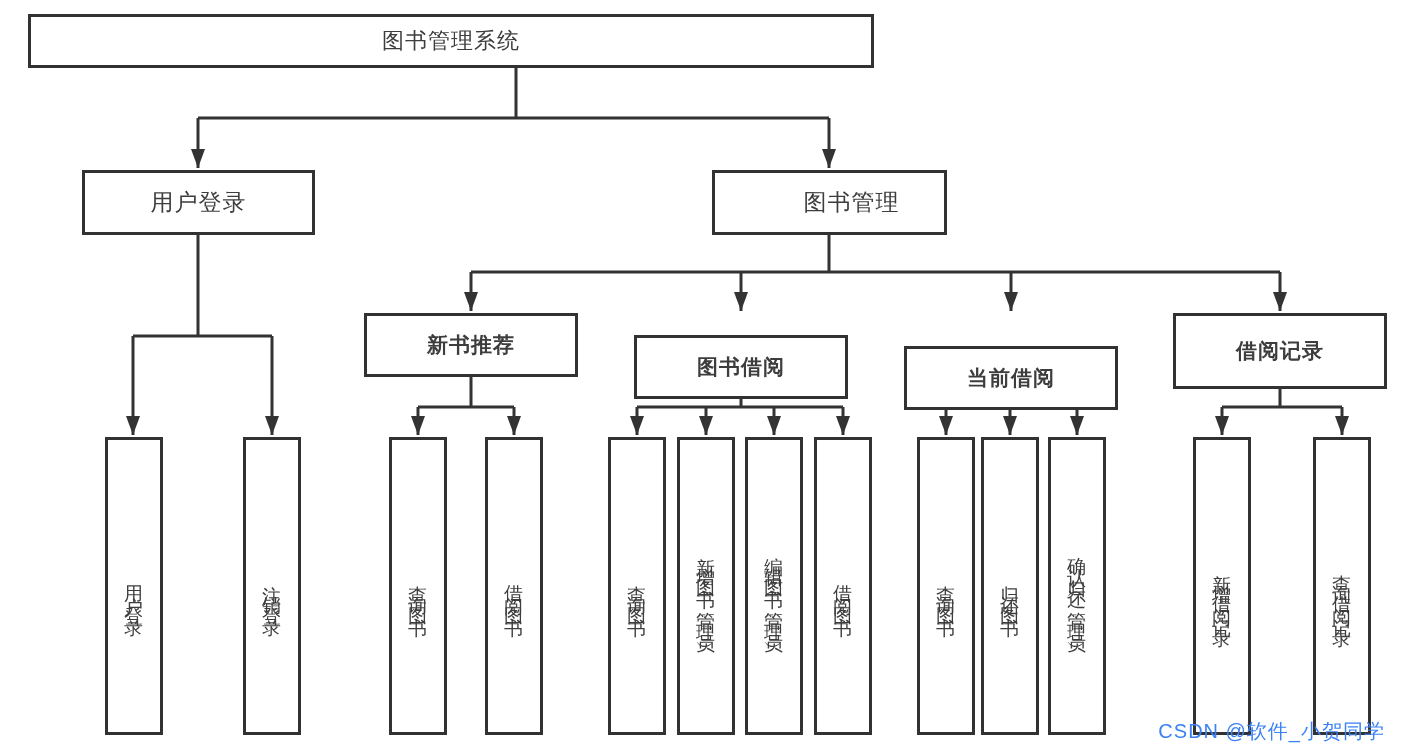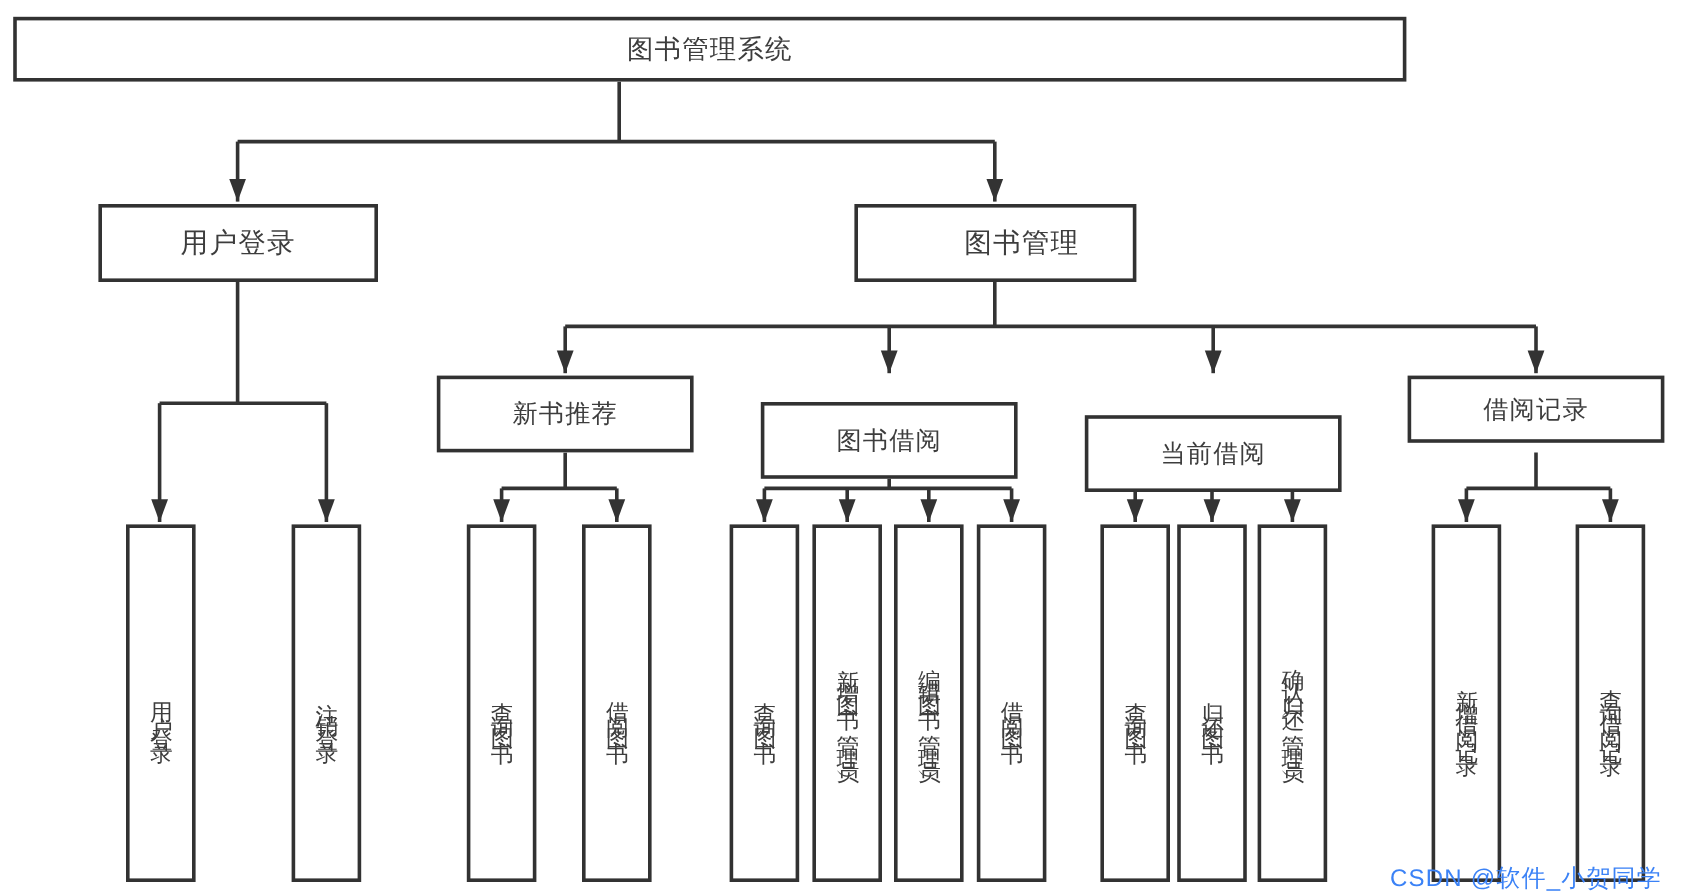--- a/index.html
+++ b/index.html
@@ -29,21 +29,21 @@
     background: #ffffff;
     color: #3d3d3d;
     display: flex;
     align-items: center;
     justify-content: center;
     text-align: center;
     white-space: nowrap;
   }
   .node.root  { font-size: 22px; letter-spacing: 1px; }
   .node.lvl2  { font-size: 23px; letter-spacing: 1px; }
-  .node.lvl3  { font-size: 21px; letter-spacing: 1px; }
+  .node.lvl3  { font-size: 21px; letter-spacing: 1px; font-weight: bold; }
   .node.leaf {
     writing-mode: vertical-rl;
     text-orientation: mixed;
     font-size: 19px;
     letter-spacing: 11px;
     white-space: normal;
     line-height: 1;
     padding-top: 11px; 
   }
   .watermark {
@@ -96,29 +96,29 @@
       <line x1="946" y1="407" x2="946" y2="435" marker-end="url(#ah)"></line>
       <line x1="1010" y1="407" x2="1010" y2="435" marker-end="url(#ah)"></line>
       <line x1="1077" y1="407" x2="1077" y2="435" marker-end="url(#ah)"></line>
 
       <path d="M1280,377 L1280,407 M1222,407 L1342,407"></path>
       <line x1="1222" y1="407" x2="1222" y2="435" marker-end="url(#ah)"></line>
       <line x1="1342" y1="407" x2="1342" y2="435" marker-end="url(#ah)"></line>
     </g>
   </svg>
 
-  <div class="node root" style="left:11px; top:14px; width:1161px; height:54px;">图书管理系统</div>
+  <div class="node root" style="left:28px; top:14px; width:846px; height:54px;">图书管理系统</div>
 
   <div class="node lvl2" style="left:82px; top:170px; width:233px; height:65px;">用户登录</div>
   <div class="node lvl2" style="left:712px; top:170px; width:235px; height:65px;padding-left:44px;">图书管理</div>
 
   <div class="node lvl3" style="left:364px; top:313px; width:214px; height:64px;">新书推荐</div>
   <div class="node lvl3" style="left:634px; top:313px; width:214px; height:64px;margin-top:22px;">图书借阅</div>
   <div class="node lvl3" style="left:904px; top:313px; width:214px; height:64px;margin-top:33px;">当前借阅</div>
-  <div class="node lvl3" style="left:1173px; top:313px; width:214px; height:56px;">借阅记录</div>
+  <div class="node lvl3" style="left:1173px; top:313px; width:214px; height:76px;">借阅记录</div>
 
   <div class="node leaf" style="left:105px; top:437px; width:58px; height:298px;">用户登录</div>
   <div class="node leaf" style="left:243px; top:437px; width:58px; height:298px;">注销登录</div>
 
   <div class="node leaf" style="left:389px; top:437px; width:58px; height:298px;">查询图书</div>
   <div class="node leaf" style="left:485px; top:437px; width:58px; height:298px;">借阅图书</div>
 
   <div class="node leaf" style="left:608px; top:437px; width:58px; height:298px;">查询图书</div>
   <div class="node leaf" style="left:677px; top:437px; width:58px; height:298px;">新增图书（管理员）</div>
   <div class="node leaf" style="left:745px; top:437px; width:58px; height:298px;">编辑图书（管理员）</div>

